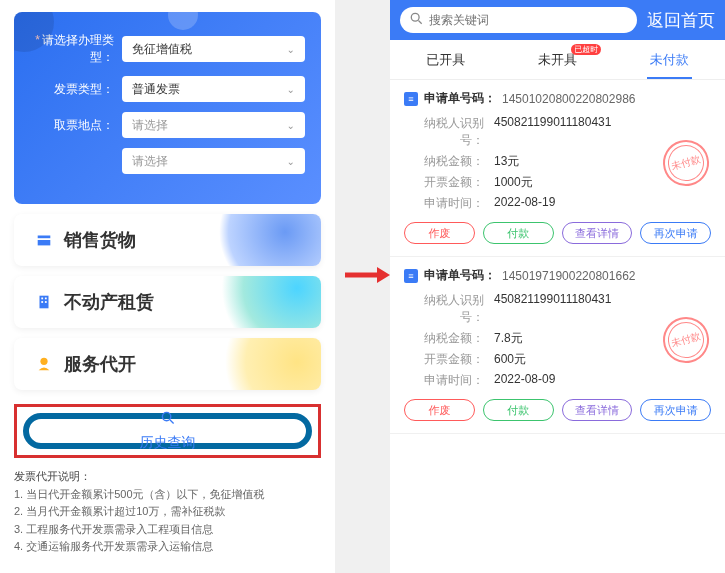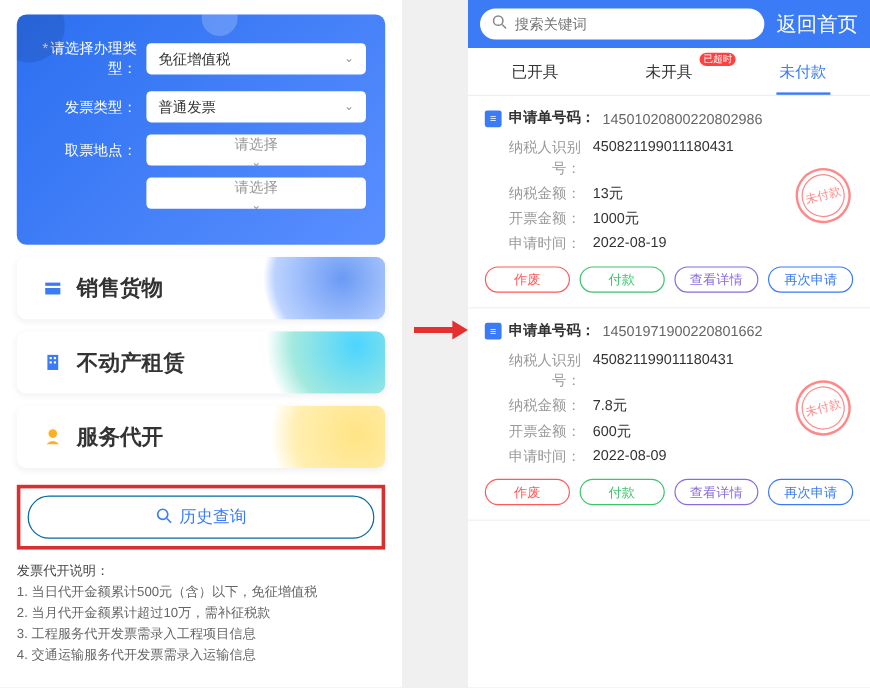--- a/index.html
+++ b/index.html
@@ -13,47 +13,47 @@
 
 
 .form-card { margin: 12px 14px 0 14px; background: linear-gradient(135deg, #2b6ff0 0%, #5a8fff 100%); border-radius: 8px; padding: 20px 16px; position: relative; overflow: hidden; }
 .form-card::before { content: ""; position: absolute; left: -20px; top: -20px; width: 60px; height: 60px; background: rgba(0,0,0,0.1); border-radius: 50%; }
 .form-card::after { content: ""; position: absolute; top: -12px; right: 40%; width: 30px; height: 30px; background: rgba(255,255,255,0.2); border-radius: 50%; }
 
 .form-row { display: flex; align-items: center; margin-bottom: 10px; }
 .form-label { width: 92px; font-size: 12px; color: #fff; text-align: right; padding-right: 8px; }
 .form-label.req::before { content: "*"; color: #ffcccc; margin-right: 2px; }
 .form-select { flex: 1; background: #fff; border-radius: 4px; height: 26px; display: flex; align-items: center; justify-content: space-between; padding: 0 10px; font-size: 12px; color: #333; cursor: pointer; }
-.form-select.empty { color: #999; flex-direction: column; }
+.form-select.empty { color: #999; }
 .chev { color: #999; font-size: 10px; }
 
 .menu-card { margin: 10px 14px 0 14px; background: #fff; border-radius: 8px; height: 52px; display: flex; align-items: center; padding-left: 20px; font-size: 18px; color: #333; font-weight: 600; position: relative; overflow: hidden; box-shadow: 0 2px 6px rgba(0,0,0,0.06); cursor: pointer; }
 .menu-card .icon { width: 20px; height: 20px; margin-right: 10px; display: flex; align-items: center; justify-content: center; }
 .menu-card .blob1 { position: absolute; right: 0; top: 0; width: 120px; height: 60px; background: radial-gradient(circle at 70% 30%, #2b6ff0 0%, #a0c0ff 60%, transparent 70%); opacity: 0.7; }
 .menu-card .blob2 { position: absolute; right: 0; top: 0; width: 120px; height: 60px; background: radial-gradient(circle at 80% 20%, #00c2ff 0%, #7be0d0 50%, transparent 70%); opacity: 0.7; }
 .menu-card .blob3 { position: absolute; right: 0; top: 0; width: 120px; height: 60px; background: radial-gradient(circle at 80% 40%, #ffd850 0%, #ffe890 50%, transparent 70%); opacity: 0.7; }
 
 .history-btn-wrap { margin: 14px 14px 0 14px; border: 3px solid #d83030; padding: 6px; }
-.history-btn { width: 100%; height: 36px; border: 1px solid #0369a1; border-radius: 18px; background: #fff; color: #3b7bf6; font-size: 14px; display: flex; align-items: center; justify-content: center; gap: 6px; cursor: pointer; }
+.history-btn { width: 100%; height: 36px; border: 6px solid #0369a1; border-radius: 18px; background: #fff; color: #3b7bf6; font-size: 14px; display: flex; align-items: center; justify-content: center; gap: 6px; cursor: pointer; flex-direction: column; }
 
 .notes { margin: 10px 14px; font-size: 11px; color: #666; line-height: 1.6; }
 .notes .title { color: #444; }
 
 
 .topbar { height: 40px; background: #3b7bf6; display: flex; align-items: center; padding: 0 10px; gap: 10px; }
 .search-box { flex: 1; background: #fff; border-radius: 16px; height: 26px; display: flex; align-items: center; padding: 0 10px; }
 .search-box .sicon { color: #888; font-size: 14px; margin-right: 6px; }
 .search-input { border: none; outline: none; flex: 1; font-size: 12px; background: transparent; }
 .back-link { color: #fff; font-size: 17px; cursor: pointer; white-space: nowrap; }
 
 .tabs { display: flex; height: 40px; border-bottom: 1px solid #eee; }
 .tab { flex: 1; display: flex; align-items: center; justify-content: center; font-size: 13px; color: #333; cursor: pointer; position: relative; }
 .tab.active { color: #3b7bf6; }
 .tab.active::after { content: ""; position: absolute; bottom: 0; left: 30%; right: 30%; height: 2px; background: #3b7bf6; }
-.tab .badge { position: absolute; top: 4px; right: 0; background: #ff4040; color: #fff; font-size: 8px; padding: 0 3px; border-radius: 6px; line-height: 11px; }
+.tab .badge { position: absolute; top: 4px; right: 12px; background: #ff4040; color: #fff; font-size: 8px; padding: 0 3px; border-radius: 6px; line-height: 11px; }
 
 .record { border-bottom: 1px solid #f0f0f0; padding: 10px 14px 12px 14px; position: relative; }
 .rec-head { display: flex; align-items: center; gap: 6px; font-size: 12px; margin-bottom: 8px; }
 .rec-head .doc-icon { width: 14px; height: 14px; background: #3b7bf6; border-radius: 2px; display: flex; align-items: center; justify-content: center; color: #fff; font-size: 9px; }
 .rec-head .lbl { color: #333; font-weight: bold; }
 .rec-head .val { color: #666; }
 
 .rec-row { display: flex; font-size: 12px; margin-bottom: 4px; }
 .rec-row .rlabel { width: 80px; color: #999; text-align: right; }
 .rec-row .rval { color: #333; margin-left: 10px; }

